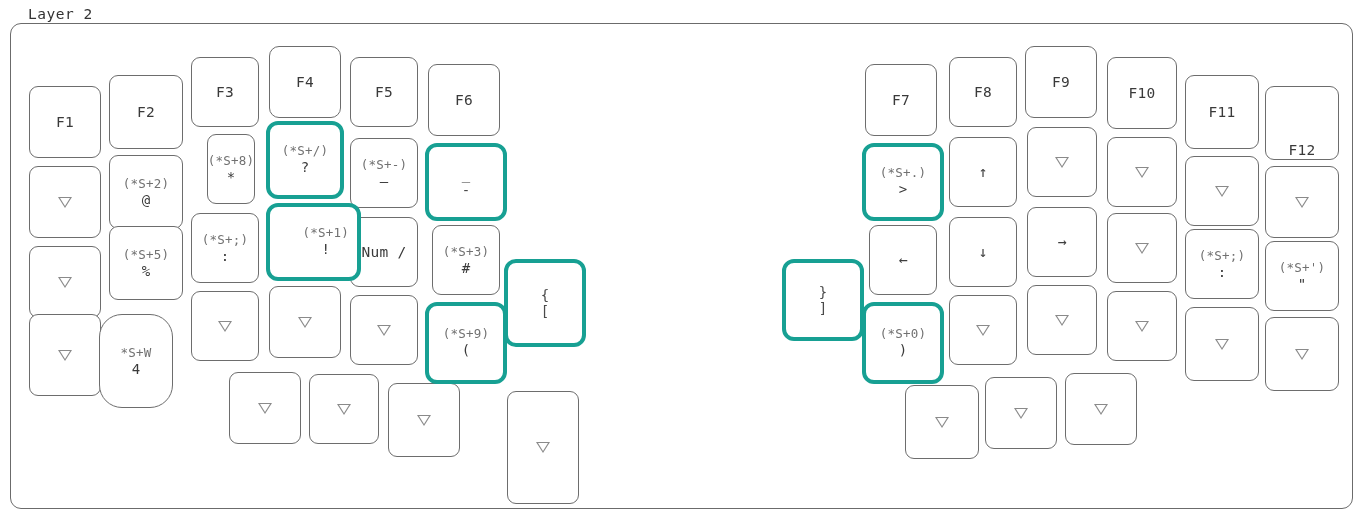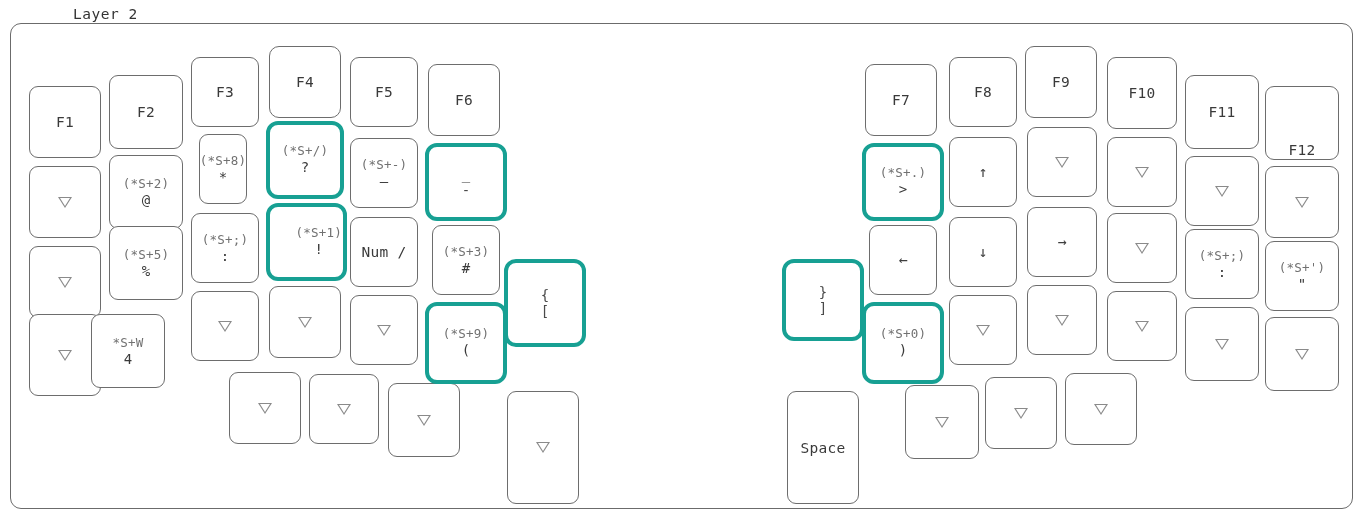--- a/index.html
+++ b/index.html
@@ -37,21 +37,20 @@
     position: absolute;
     left: 22px;
     top: 6px;
     background: #ffffff;
     padding: 0 7px 0 6px;
     font-size: 14.5px;
     color: #333333;
     letter-spacing: 0.5px;
     line-height: 16px;
     white-space: nowrap;
-    margin-left: 45px;
   }
 
   
   .board {
     position: absolute;
     left: 0;
     top: 0;
     width: 1366px;
     height: 529px;
   }
@@ -159,46 +158,46 @@
           <div class="main big">F2</div>
         </div>
         <div class="key" style="left: 98px; top: 131px; width: 74px; height: 74px;">
           <div class="mod">(*S+2)</div>
           <div class="main">@</div>
         </div>
         <div class="key" style="left: 98px; top: 202px; width: 74px; height: 74px;">
           <div class="mod">(*S+5)</div>
           <div class="main">%</div>
         </div>
-        <div class="key" style="left: 80px; top: 290px; width: 74px; height: 74px;">
+        <div class="key" style="left: 88px; top: 290px; width: 74px; height: 94px; border-radius: 23px;">
           <div class="mod">*S+W</div>
           <div class="main">4</div>
         </div>
         <div class="key" style="left: 180px; top: 33px; width: 68px; height: 70px; text-align: center;">
           <div class="main big">F3</div>
         </div>
-        <div class="key" style="left: 188px; top: 110px; width: 48px; height: 70px;">
+        <div class="key" style="left: 196px; top: 110px; width: 48px; height: 70px;">
           <div class="mod">(*S+8)</div>
           <div class="main">*</div>
         </div>
         <div class="key" style="left: 180px; top: 189px; width: 68px; height: 70px;">
           <div class="mod">(*S+;)</div>
           <div class="main">:</div>
         </div>
         <div class="key" style="left: 180px; top: 267px; width: 68px; height: 70px;">
           <div class="tri"></div>
         </div>
         <div class="key" style="left: 258px; top: 22px; width: 72px; height: 72px; border-radius: 10px;">
           <div class="main big">F4</div>
         </div>
         <div class="key sel" style="left: 255.3px; top: 97.3px; width: 77.4px; height: 77.4px;">
           <div class="mod">(*S+/)</div>
           <div class="main">?</div>
         </div>
-        <div class="key sel" style="left: 255.3px; top: 179.3px; width: 81px; height: 77.4px; padding-left: 24px;">
+        <div class="key sel" style="left: 255.3px; top: 179.3px; width: 95px; height: 77.4px; padding-left: 24px;">
           <div class="mod">(*S+1)</div>
           <div class="main">!</div>
         </div>
         <div class="key" style="left: 258px; top: 262px; width: 72px; height: 72px;">
           <div class="tri"></div>
         </div>
         <div class="key" style="left: 339px; top: 33px; width: 68px; height: 70px;">
           <div class="main big">F5</div>
         </div>
         <div class="key" style="left: 339px; top: 114px; width: 68px; height: 70px;">
@@ -315,23 +314,20 @@
         <div class="key" style="left: 1254px; top: 142px; width: 74px; height: 72px;">
           <div class="tri"></div>
         </div>
         <div class="key" style="left: 1254px; top: 217px; width: 74px; height: 70px;">
           <div class="mod">(*S+')</div>
           <div class="main">"</div>
         </div>
         <div class="key" style="left: 1254px; top: 293px; width: 74px; height: 74px;">
           <div class="tri"></div>
         </div>
-        <div class="key" style="left: 776px; top: 367px; width: 72px; height: 113px;">
-          <div class="main big">Space</div>
-        </div>
         <div class="key" style="left: 894px; top: 361px; width: 74px; height: 74px;">
           <div class="tri"></div>
         </div>
         <div class="key" style="left: 974px; top: 353px; width: 72px; height: 72px;">
           <div class="tri"></div>
         </div>
         <div class="key" style="left: 1054px; top: 349px; width: 72px; height: 72px;">
           <div class="tri"></div>
         </div>
       </div>

